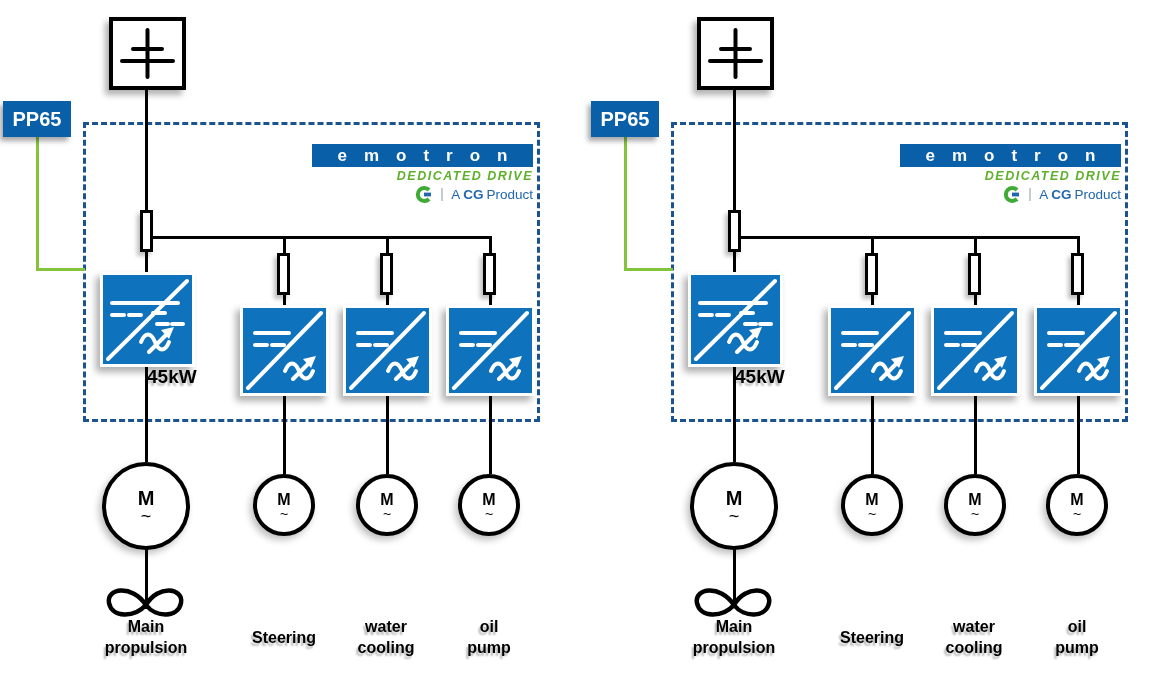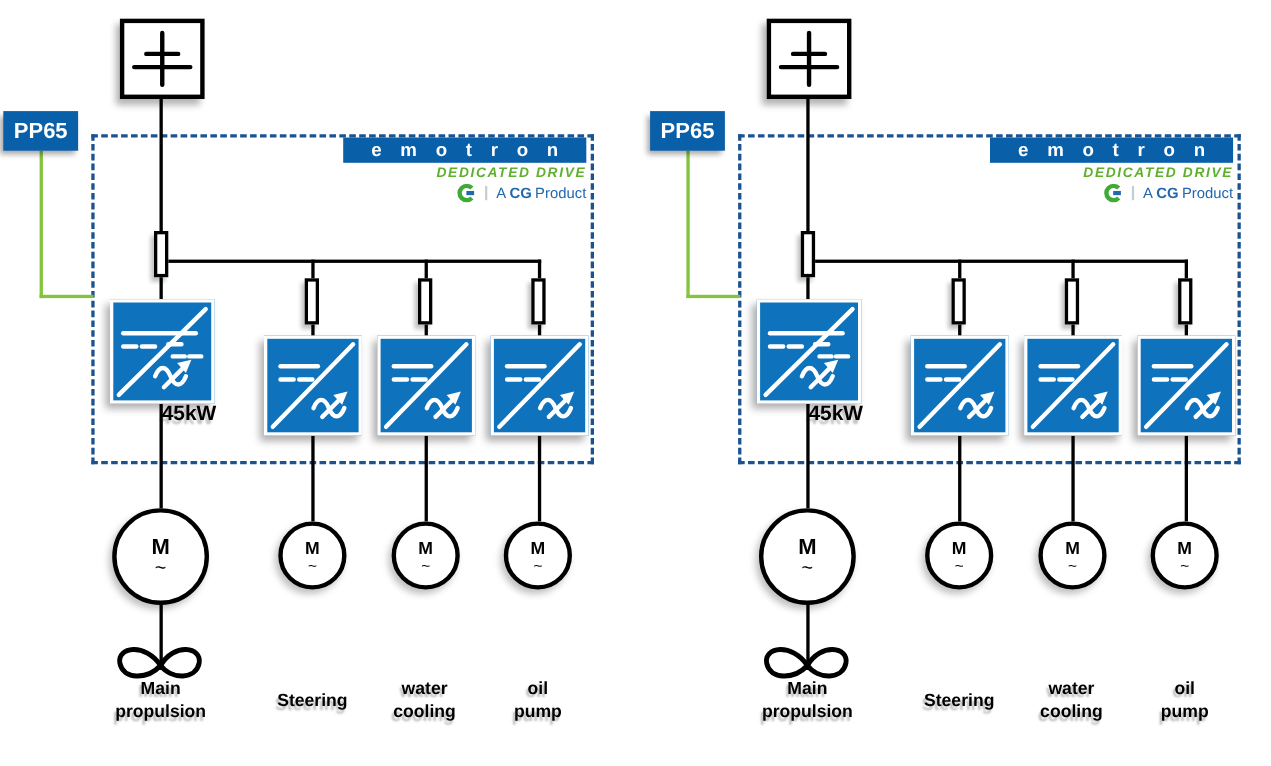--- a/index.html
+++ b/index.html
@@ -56,21 +56,21 @@
   .power{position:absolute;left:147px;top:366px;font-size:19px;font-weight:bold;z-index:4;
     text-shadow:-2px 3px 2px rgba(0,0,0,.25);}
 
   
   .loadlabel{position:absolute;top:612px;height:50px;width:200px;display:flex;flex-direction:column;
     align-items:center;justify-content:center;font-size:16px;font-weight:bold;line-height:21px;
     text-align:center;z-index:4;text-shadow:-2px 3px 2px rgba(0,0,0,.28);}
   .ll-main{left:46px;} .ll-steer{left:184px;text-align:right;} .ll-water{left:286px;} .ll-oil{left:389px;}
 
   
-  .logo{position:absolute;left:312px;top:125px;width:221px;z-index:3;}
+  .logo{position:absolute;left:312px;top:144px;width:221px;z-index:3;}
   .logo-bar{width:221px;height:23px;background:var(--brand_blue,#0a5fa9);color:#fff;display:flex;
     align-items:center;justify-content:center;font-weight:bold;font-size:17px;
     letter-spacing:17px;text-indent:17px;}
   .logo-tagline{margin-top:2px;text-align:right;color:var(--tagline_green,#5fb02c);
     font-size:12.5px;font-weight:bold;font-style:italic;letter-spacing:1.5px;}
   .logo-product{margin-top:2px;height:18px;display:flex;align-items:center;justify-content:flex-end;}
   .logo-divider{width:2px;height:13px;background:#c4cdd6;margin:0 8px 0 9px;}
   .logo-product .t{font-size:13.5px;color:var(--cg_blue,#2167ae);}
   .logo-product .t b{margin:0 3px;}
 

